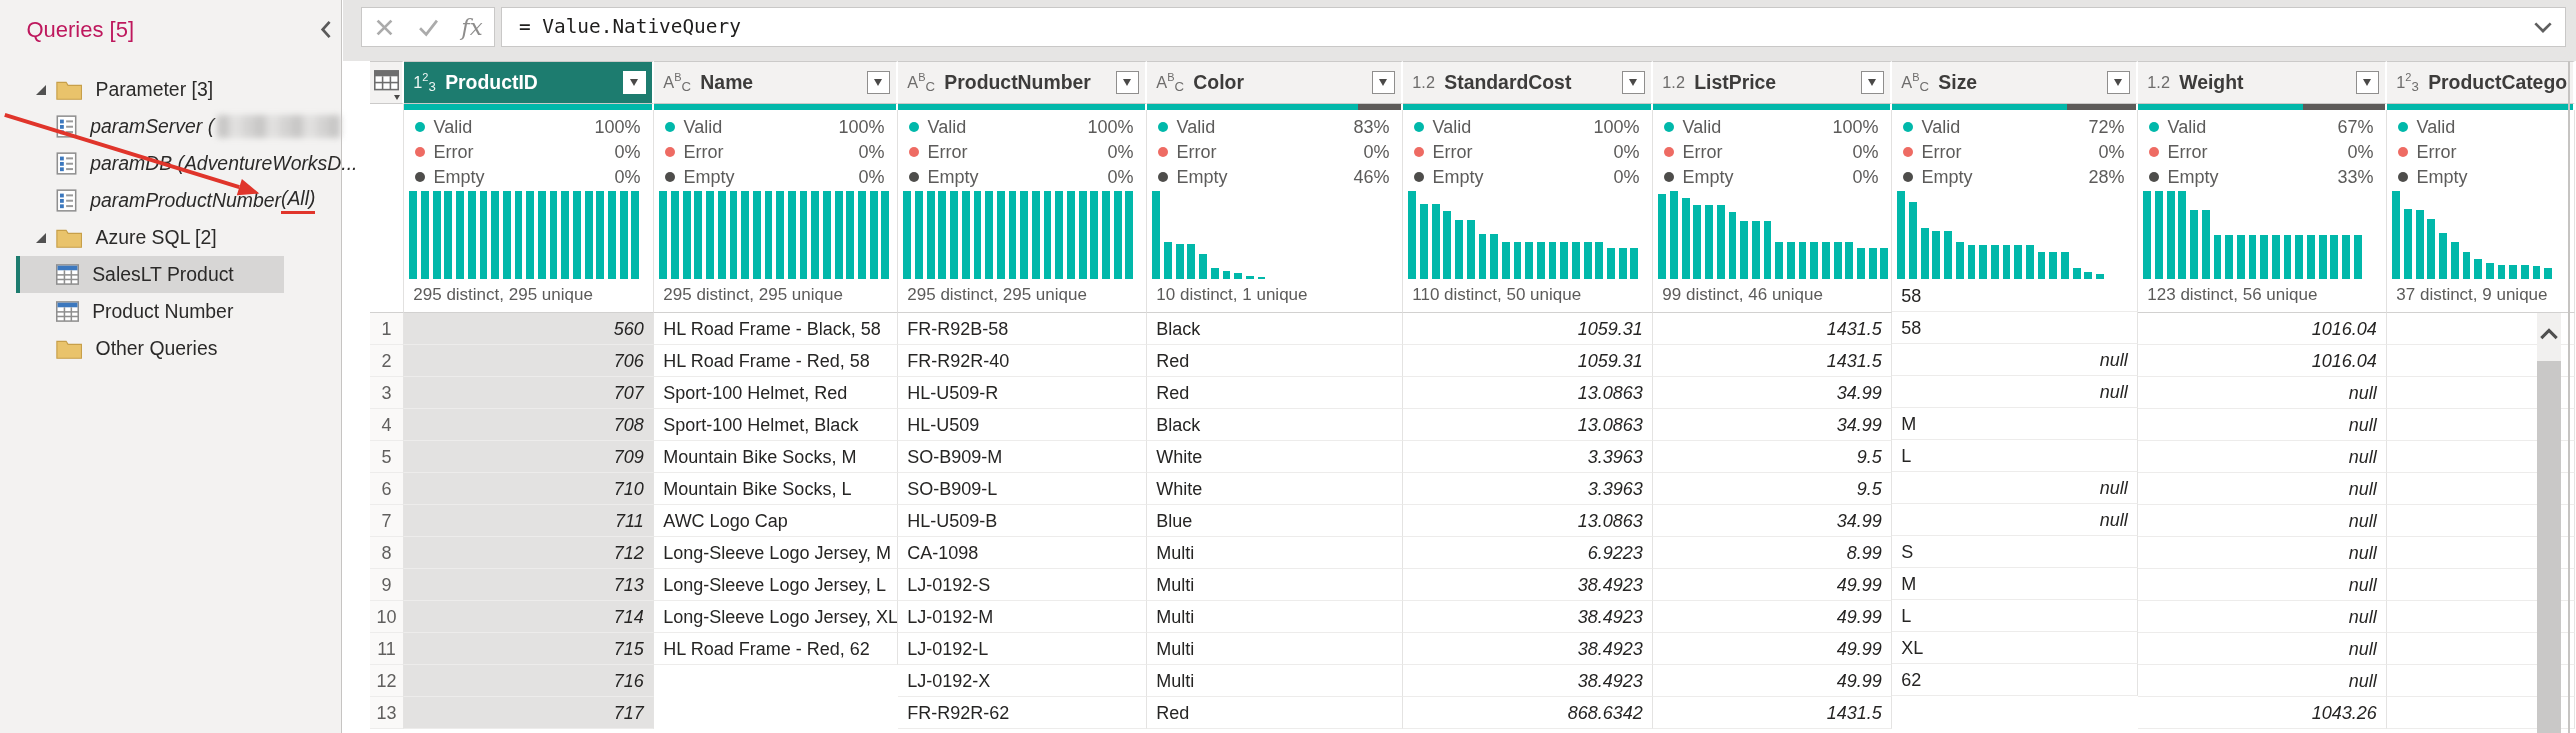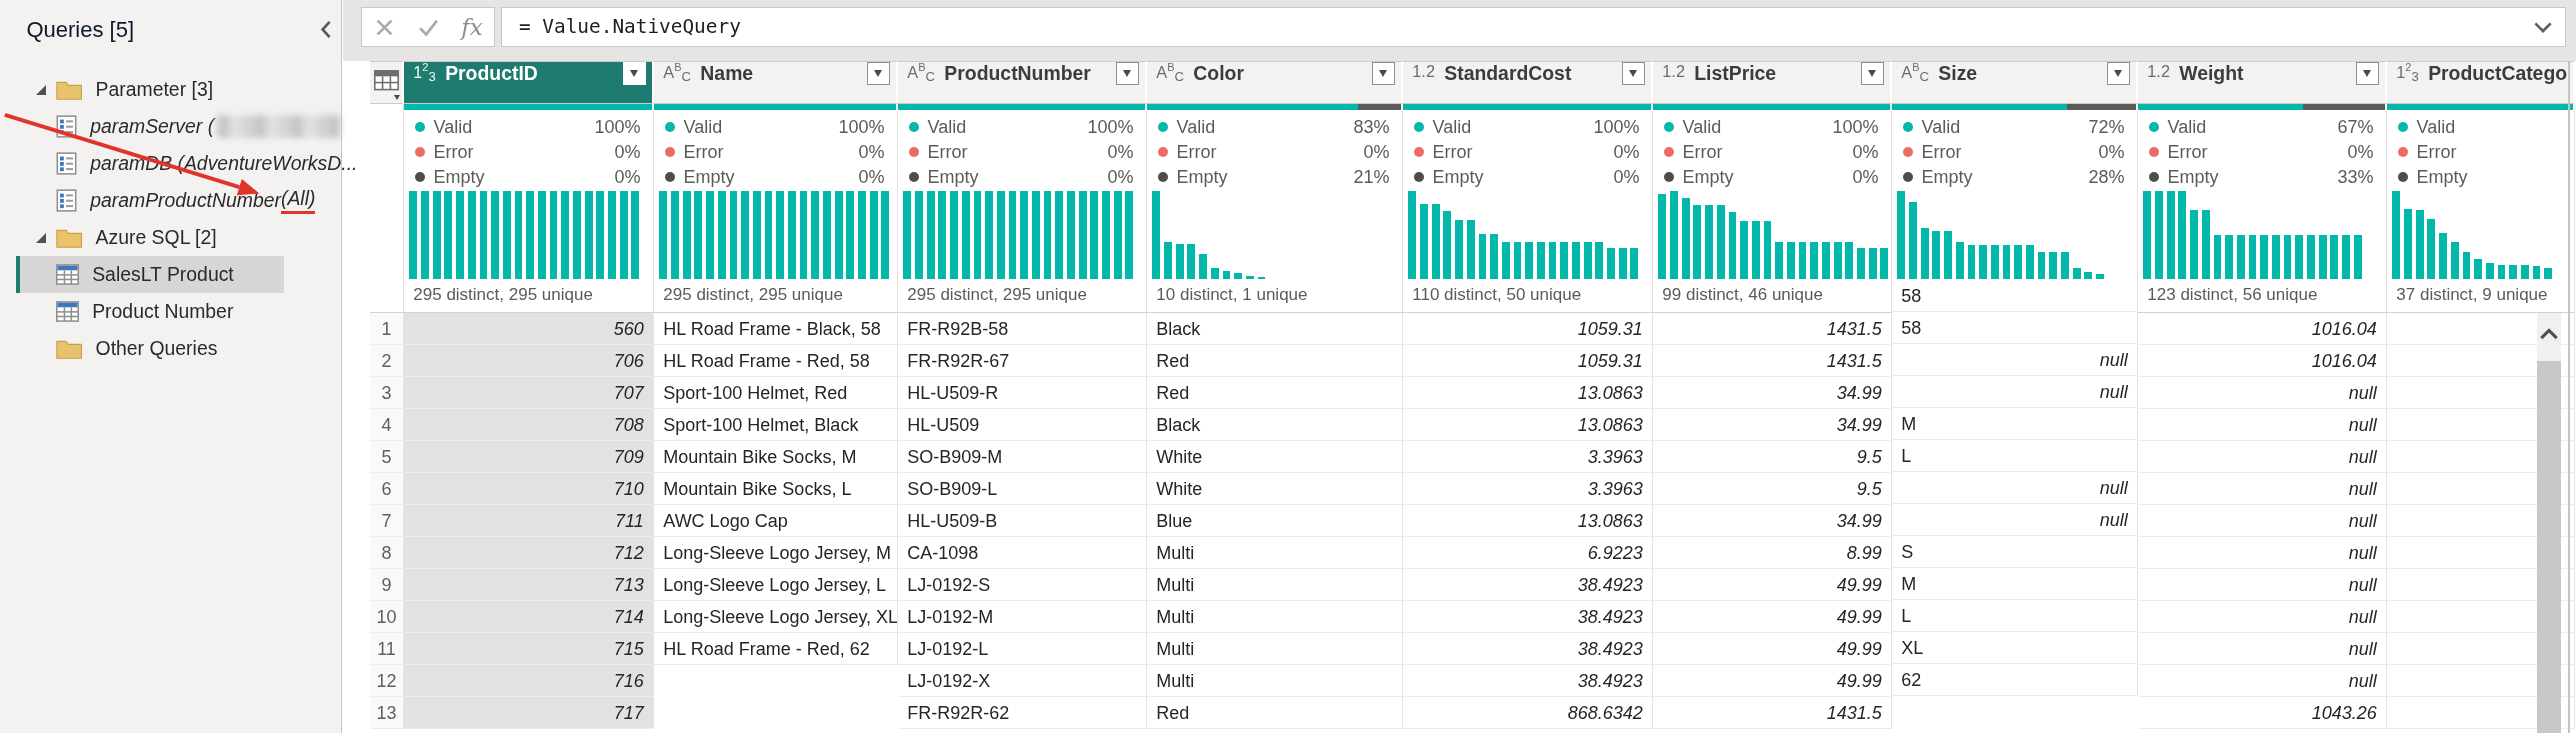--- a/index.html
+++ b/index.html
@@ -1,21 +1,21 @@
 <!DOCTYPE html>
 <html style="font-size:12.4px"><head>
 <meta charset="utf-8">
 <style>
   *{box-sizing:border-box;margin:0;padding:0}
   body{margin:0;background:#fff}
   .app{position:relative;width:2576px;height:734px;background:#FFFFFF;font-family:"Liberation Sans",sans-serif;overflow:hidden}
 
   
   .sidebar{position:absolute;left:0;top:0;width:342px;height:100%;background:#F3F2F1;border-right:1.6px solid #C6C4C2}
-  .sb-title{position:absolute;left:26.4px;top:17px;font-size:22px;color:#0f172a;white-space:nowrap}
+  .sb-title{position:absolute;left:26.4px;top:17px;font-size:22px;color:#be185d;white-space:nowrap}
   .sb-collapse{position:absolute;right:3.1px;top:18.6px;width:23px;height:25px;display:flex;align-items:center;justify-content:center;cursor:pointer}
   .sb-list{position:absolute;left:0;top:71px;right:0}
   .sb-row{position:relative;height:37px;display:flex;align-items:center}
   .sb-row.group{padding-left:36px}
   .sb-row.item{padding-left:56px}
   .tri{width:0;height:0;border-bottom:10px solid #515151;border-left:10px solid transparent;margin-right:10px;flex:none}
   .tri-sp{width:20px;flex:none}
   .sbicon{display:flex;margin-right:13.2px;flex:none}
   .sblabel{font-size:19.4px;color:#2B2A29;white-space:nowrap}
   .ital{font-style:italic}
@@ -33,21 +33,21 @@
   .fbtn{display:flex;align-items:center;justify-content:center;width:34px;height:36px;cursor:pointer}
   .fx{font-family:"DejaVu Serif",serif;font-style:italic;font-size:23px;color:#8E8D8C}
   .finput{position:absolute;left:158px;top:7px;right:10px;height:40px;background:#FFF;border:1.6px solid #C9C8C7}
   .ftext{position:absolute;left:17px;top:0;line-height:37px;font-family:"DejaVu Sans Mono",monospace;font-size:19.4px;color:#1F1E1D;white-space:pre}
   .fexp{position:absolute;right:12.4px;top:13.2px;cursor:pointer}
 
   
   .grid{position:absolute;left:0;top:61px;right:0;bottom:0;background:#fff}
   .tbl{margin-left:27px;display:flex;height:100%;overflow:hidden}
   .col{flex:none}
-  .hcell{height:43px;background:#F3F2F1;border-top:1.6px solid #CBCAC9;border-bottom:0.8px solid #CBCAC9;border-right:2.3px solid #FFF;display:flex;align-items:flex-start;padding:0 6.2px 0 9.3px;cursor:pointer}
+  .hcell{height:43px;background:#F3F2F1;border-top:1.6px solid #CBCAC9;border-bottom:0.8px solid #CBCAC9;border-right:2.3px solid #FFF;display:flex;align-items:center;padding:0 6.2px 0 9.3px;cursor:pointer}
   .hcell.sel{background:#1D7C6F}
   .ticon{font-size:16.3px;color:#6E6D6C;margin-right:9.3px;white-space:nowrap;flex:none}
   .hcell.sel .ticon{color:#EDF5F3}
   .ticon sup{font-size:11px;position:relative;top:-0.8px}
   .ticon .sub{font-size:13.2px;position:relative;top:2.3px}
   .hlabel{font-size:19.4px;font-weight:700;color:#3D3C3B;flex:1;white-space:nowrap;overflow:hidden}
   .hcell.sel .hlabel{color:#FFF}
   .dd{flex:none;width:23px;height:23px;background:#FFF;border:1.6px solid #8F8E8D;display:flex;align-items:center;justify-content:center;cursor:pointer}
   .hcell.sel .dd{border-color:#FFF}
   .dd i{width:0;height:0;border-top:7px solid #4A4948;border-left:4.7px solid transparent;border-right:4.7px solid transparent}
@@ -423,21 +423,21 @@
               <div class="bar" style="height: 100%; background: rgb(1, 184, 170);"></div>
               <div class="bar" style="height: 100%; background: rgb(1, 184, 170);"></div>
               <div class="bar" style="height: 100%; background: rgb(1, 184, 170);"></div>
               <div class="bar" style="height: 100%; background: rgb(1, 184, 170);"></div>
               <div class="bar" style="height: 100%; background: rgb(1, 184, 170);"></div>
               <div class="bar" style="height: 100%; background: rgb(1, 184, 170);"></div>
               <div class="bar" style="height: 100%; background: rgb(1, 184, 170);"></div>
             </div>
             <div class="distinct">295 distinct, 295 unique</div>
             <div class="cell">FR-R92B-58</div>
-            <div class="cell">FR-R92R-67</div>
+            <div class="cell">FR-R92R-40</div>
             <div class="cell">HL-U509-R</div>
             <div class="cell">HL-U509</div>
             <div class="cell">SO-B909-M</div>
             <div class="cell">SO-B909-L</div>
             <div class="cell">HL-U509-B</div>
             <div class="cell">CA-1098</div>
             <div class="cell">LJ-0192-S</div>
             <div class="cell">LJ-0192-M</div>
             <div class="cell">LJ-0192-L</div>
             <div class="cell">LJ-0192-X</div>
@@ -462,21 +462,21 @@
                 <span class="spct">83%</span>
               </div>
               <div class="srow">
                 <span class="dot" style="background: rgb(238, 107, 99);"></span>
                 <span class="slabel">Error</span>
                 <span class="spct">0%</span>
               </div>
               <div class="srow">
                 <span class="dot" style="background: rgb(78, 77, 75);"></span>
                 <span class="slabel">Empty</span>
-                <span class="spct">21%</span>
+                <span class="spct">46%</span>
               </div>
             </div>
             <div class="hist">
               <div class="bar" style="height: 100%; background: rgb(1, 184, 170);"></div>
               <div class="bar" style="height: 42%; background: rgb(1, 184, 170);"></div>
               <div class="bar" style="height: 40%; background: rgb(1, 184, 170);"></div>
               <div class="bar" style="height: 40%; background: rgb(1, 184, 170);"></div>
               <div class="bar" style="height: 28%; background: rgb(1, 184, 170);"></div>
               <div class="bar" style="height: 12%; background: rgb(1, 184, 170);"></div>
               <div class="bar" style="height: 9%; background: rgb(1, 184, 170);"></div>

